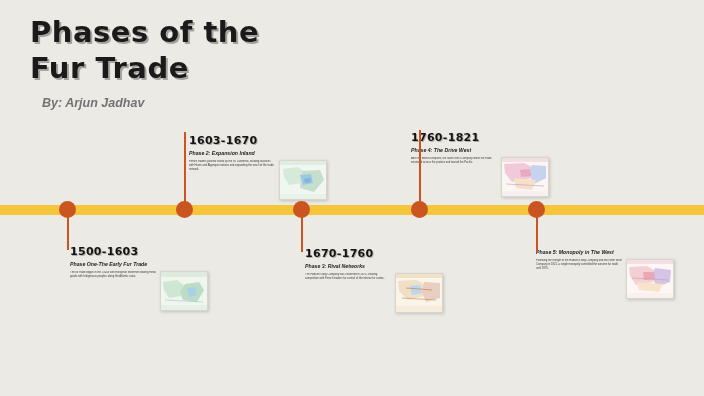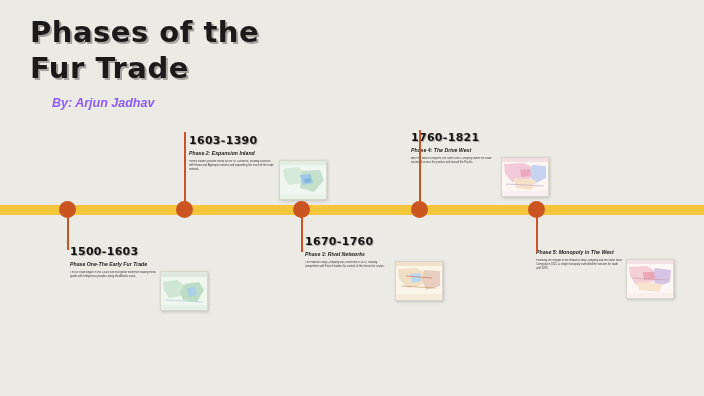--- a/index.html
+++ b/index.html
@@ -36,26 +36,26 @@
     font-weight: 700;
     font-size: 29px;
     letter-spacing: 0.5px;
     color: #1a1a1a;
     line-height: 36px;
     text-shadow: 2px 2px 0 rgba(0,0,0,0.30);
     white-space: nowrap;
   }
   .byline {
     margin-top: 10px;
-    margin-left: 22px;
+    margin-left: 12px;
     font-family: "Liberation Sans", sans-serif;
     font-style: italic;
     font-weight: 700;
     font-size: 12.5px;
-    color: #8b5cf6;
+    color: #737373;
   }
 
   
   .timeline-bar {
     position: absolute;
     left: 0;
     top: 205px;
     width: 704px;
     height: 10px;
     background: #F5C63C;
@@ -166,39 +166,39 @@
           <path d="M24 12 L38 10 L43 18 L36 30 L22 28 L19 20 Z" fill="#bcdcc3"></path>
           <path d="M26 16 L34 15 L36 23 L28 25 Z" fill="#a9d0e8"></path>
           <path d="M4 28 L42 30" stroke="#9fc4d8" stroke-width="0.6" fill="none"></path>
           <rect x="0" y="33" width="46" height="5" fill="#e6f0e6"></rect>
         </svg>
       </div>
     </div>
   </div>
 
   <div class="card" style="left:189px; top:134px;">
-    <div class="card-year">1603-1390</div>
+    <div class="card-year">1603-1670</div>
     <div class="card-sub">Phase 2: Expansion Inland</div>
     <div class="card-body-wrap">
       <div class="card-body">French traders pushed inland up the St. Lawrence, building alliances with Huron and Algonquin nations and expanding the reach of the trade network.</div>
       <div class="map-thumb">
         <svg viewBox="0 0 46 38" preserveAspectRatio="none">
           <rect width="46" height="38" fill="#f0f6f0"></rect>
           <rect x="0" y="0" width="46" height="4" fill="#e2ece2"></rect>
           <path d="M3 8 L18 6 L26 12 L22 22 L9 24 L4 16 Z" fill="#d6ead9"></path>
           <path d="M22 10 L40 9 L44 19 L34 31 L20 27 Z" fill="#c4e0cb"></path>
           <path d="M20 14 L31 13 L33 22 L23 24 Z" fill="#9cc7e6"></path>
           <path d="M24 18 L30 17 L31 21 L25 22 Z" fill="#7fb4dd"></path>
           <rect x="0" y="33" width="46" height="5" fill="#e9f2e9"></rect>
         </svg>
       </div>
     </div>
   </div>
 
-  <div class="card" style="left:305px; top:235px;">
+  <div class="card" style="left:305px; top:247px;">
     <div class="card-year">1670-1760</div>
     <div class="card-sub">Phase 3: Rival Networks</div>
     <div class="card-body-wrap">
       <div class="card-body">The Hudson's Bay Company was chartered in 1670, creating competition with French traders for control of the interior fur routes.</div>
       <div class="map-thumb">
         <svg viewBox="0 0 46 38" preserveAspectRatio="none">
           <rect width="46" height="38" fill="#fbf4e8"></rect>
           <rect x="0" y="0" width="46" height="4" fill="#f0e2c9"></rect>
           <path d="M2 7 L20 6 L30 11 L28 22 L12 26 L3 17 Z" fill="#f0dfc4"></path>
           <path d="M28 8 L44 9 L44 24 L30 28 L26 18 Z" fill="#e8cfc0"></path>

